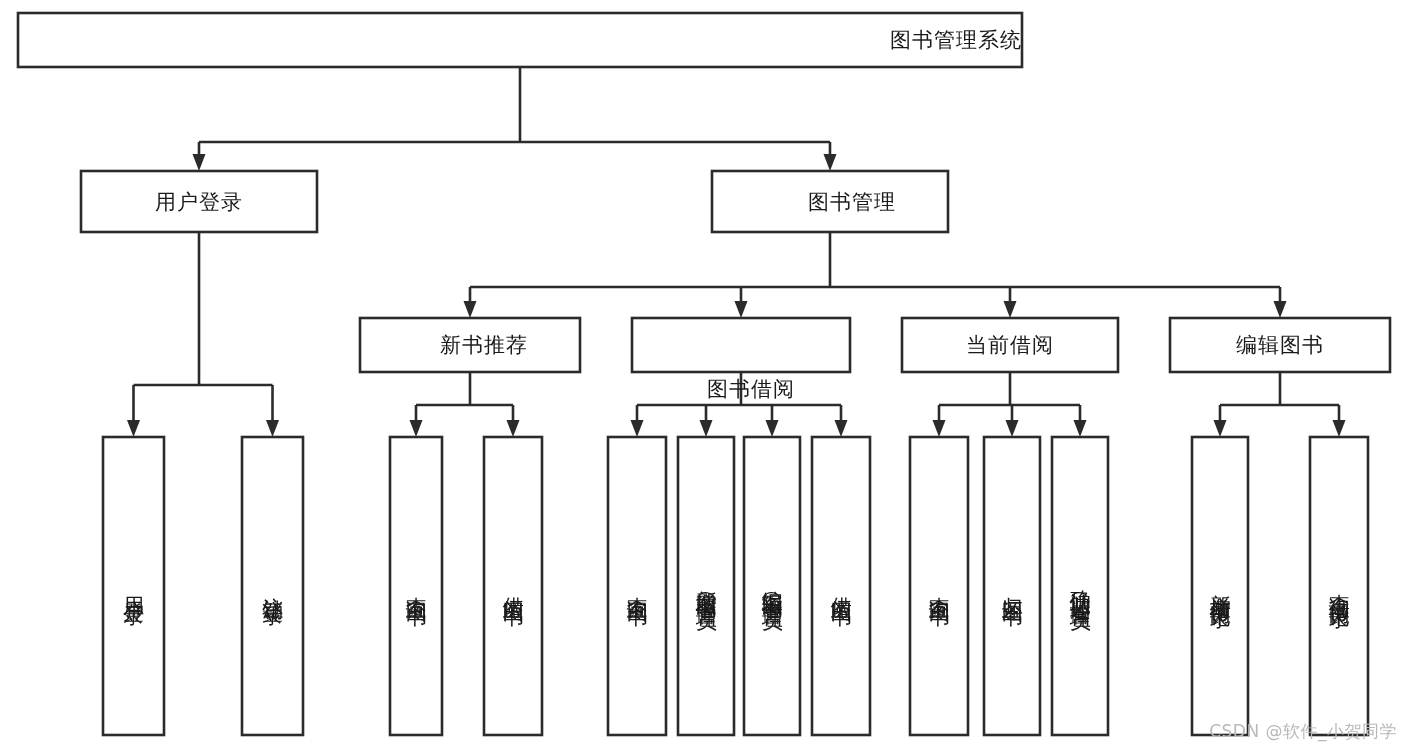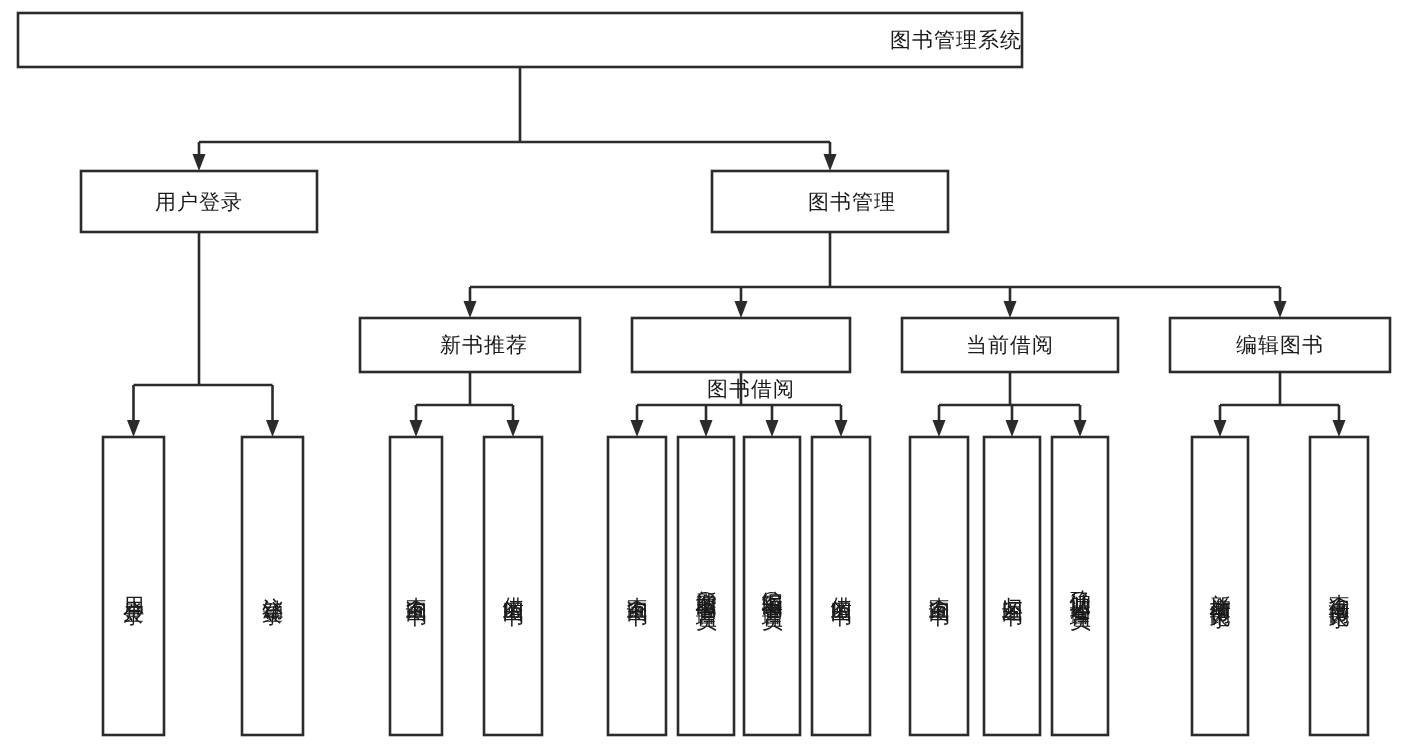--- a/index.html
+++ b/index.html
@@ -224,14 +224,15 @@
         <span style="writing-mode: horizontal-tb; font-size: 21px; font-family: &quot;DejaVu Sans&quot;, &quot;Liberation Sans&quot;, sans-serif; color: rgb(26, 26, 26); letter-spacing: 1px;">编辑图书</span>
       </div>
       <div class="vertical-text-wrap" style="left: 1192px; top: 437px; width: 56px; height: 298px;">
         <span class="vertical-text">新增借阅记录</span>
       </div>
       <div class="vertical-text-wrap" style="left: 1310px; top: 437px; width: 58px; height: 298px;">
         <span class="vertical-text">查询借阅记录</span>
       </div>
     </div>
 
+  <div class="watermark">CSDN @软件_小贺同学</div>
 
 </div>
 
 </body></html>

